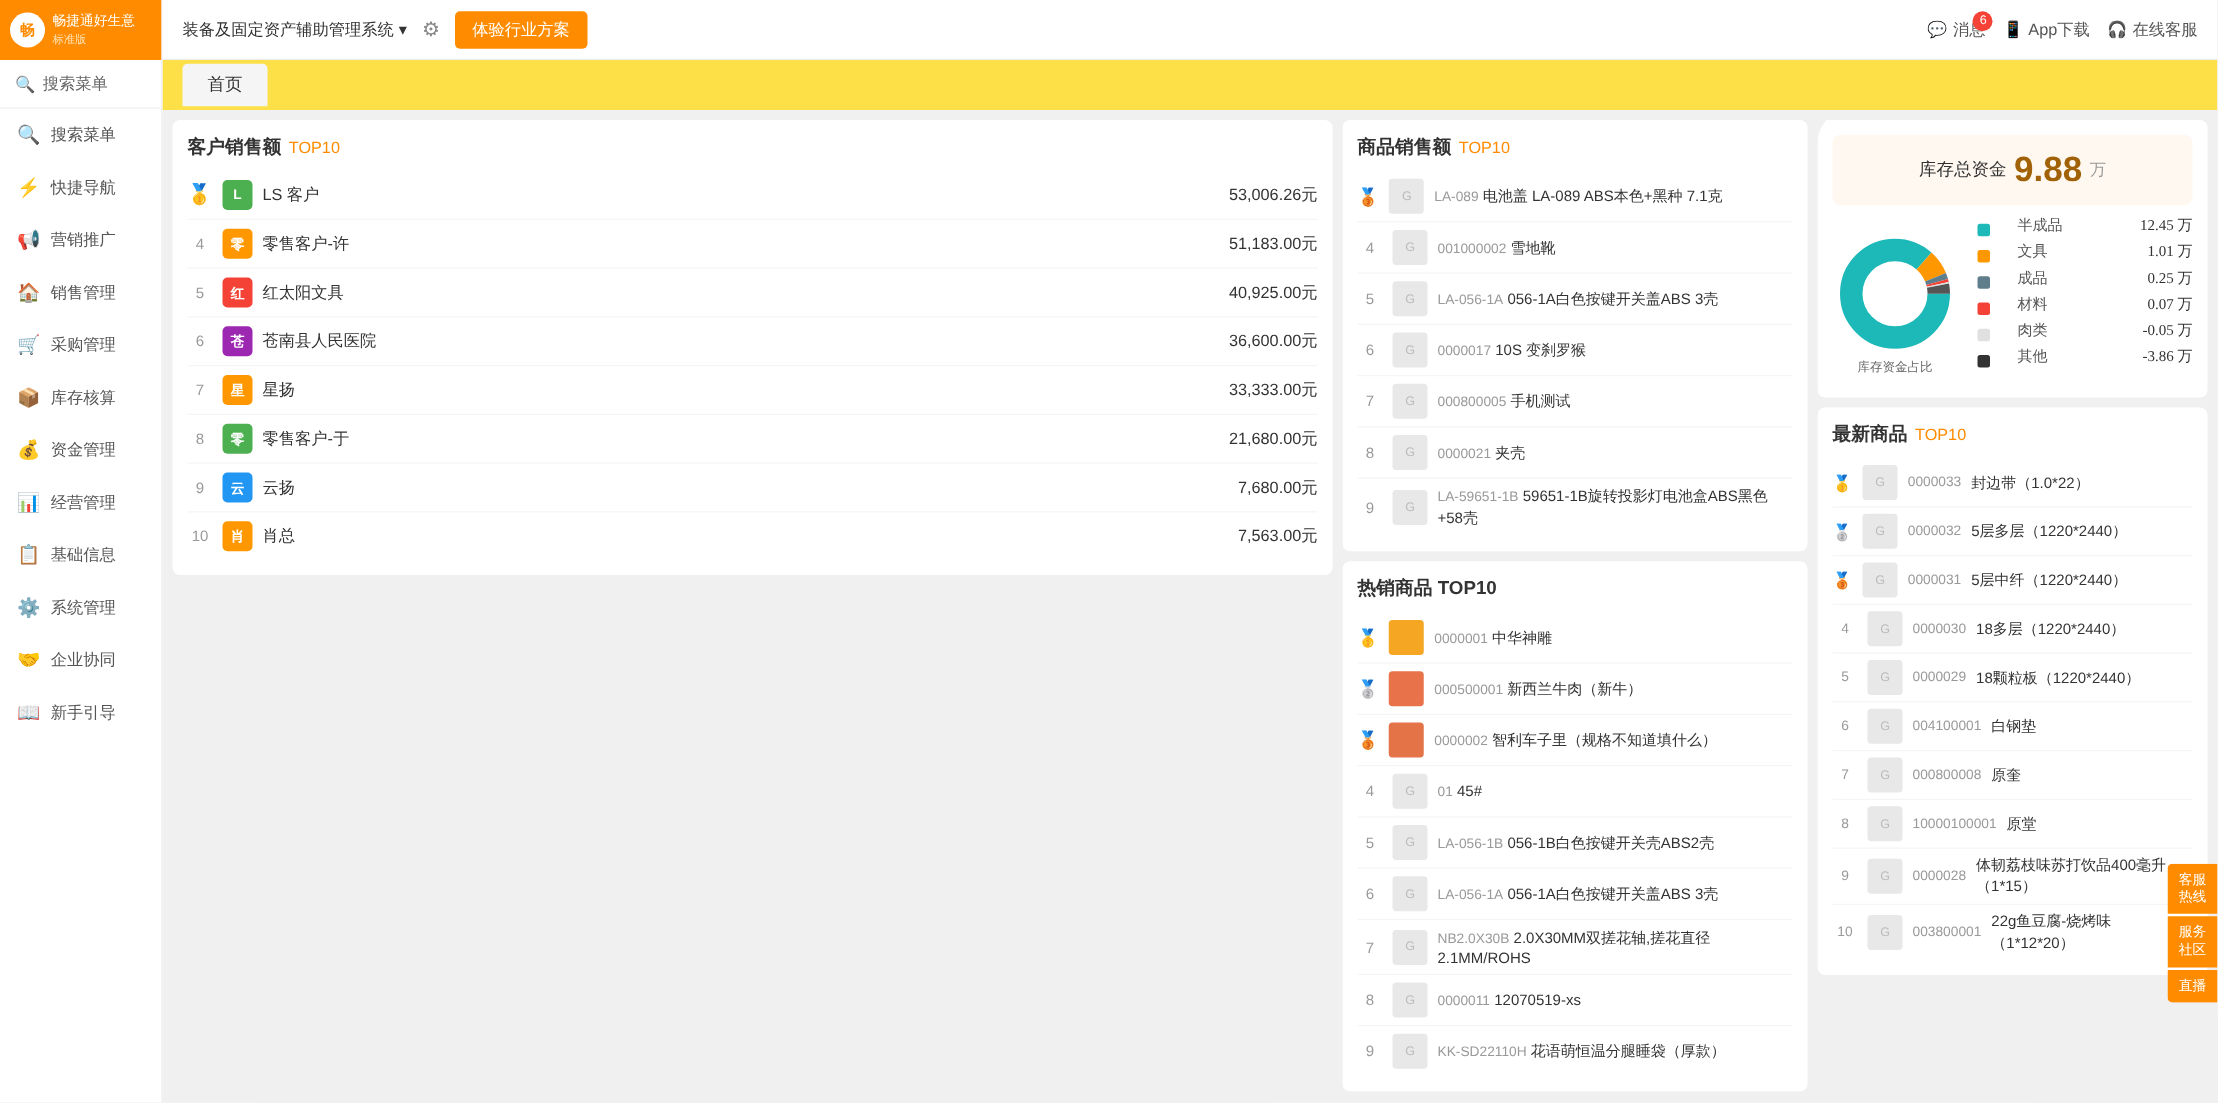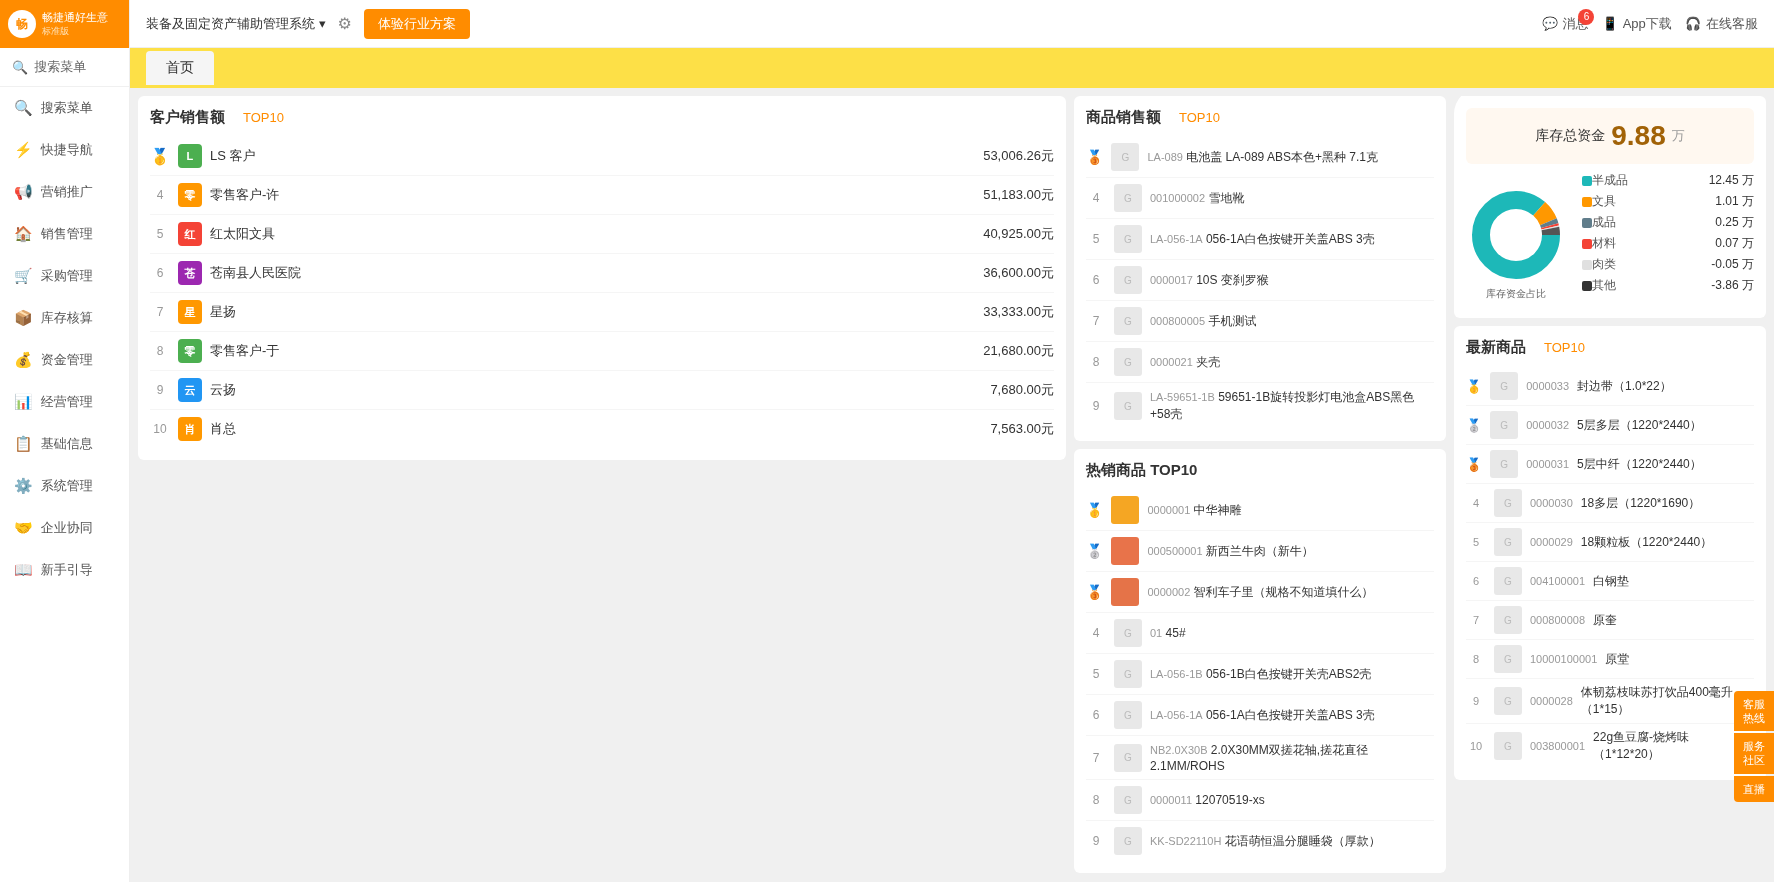--- a/index.html
+++ b/index.html
@@ -158,21 +158,21 @@
       padding: 12px;
     }
 
     .section-title {
       font-size: 15px;
       font-weight: bold;
       color: #333;
       margin-bottom: 10px;
       display: flex;
       align-items: center;
-      gap: 18px;
+      gap: 6px;
     }
     .section-title .top-label {
       color: #ff8c00;
       font-size: 13px;
       font-weight: normal;
     }
 
     
     .customer-row {
       display: flex;
@@ -250,24 +250,25 @@
       bottom: -16px;
       left: 50%;
       transform: translateX(-50%);
       font-size: 10px;
       color: #666;
       white-space: nowrap;
     }
     .legend-list { flex: 1; }
     .legend-item {
       display: flex;
-      align-items: center;
-      gap: 0;
+      align-items: flex-end;
+      gap: 22px;
       font-size: 12px;
       margin-bottom: 4px;
+      font-family: Liberation Serif, serif;
     }
     .legend-dot {
       width: 10px; height: 10px;
       border-radius: 2px;
       flex-shrink: 0;
     }
     .legend-name { flex: 1; color: #555; }
     .legend-value { color: #333; font-size: 12px; }
 
     
@@ -728,21 +729,21 @@
               </div>
     <span class="product-code">0000031</span>
     <span style="flex:1;color:#333;font-size:12px"> 5层中纤（1220*2440）</span>
   </div>
             <div class="new-product-row">
     <span class="new-rank">4</span>
     <div class="product-thumb">
                 <span style="color:#bbb;font-size:10px">G</span>
               </div>
     <span class="product-code">0000030</span>
-    <span style="flex:1;color:#333;font-size:12px"> 18多层（1220*1690）</span>
+    <span style="flex:1;color:#333;font-size:12px"> 18多层（1220*2440）</span>
   </div>
             <div class="new-product-row">
     <span class="new-rank">5</span>
     <div class="product-thumb">
                 <span style="color:#bbb;font-size:10px">G</span>
               </div>
     <span class="product-code">0000029</span>
     <span style="flex:1;color:#333;font-size:12px"> 18颗粒板（1220*2440）</span>
   </div>
             <div class="new-product-row">

